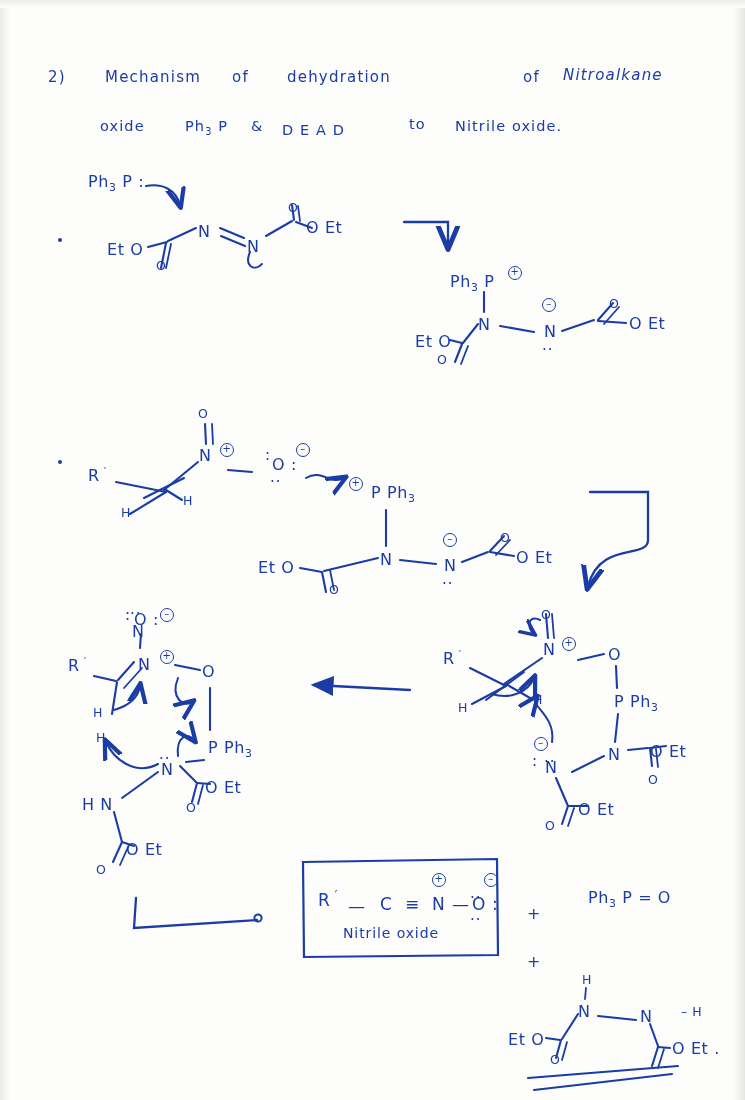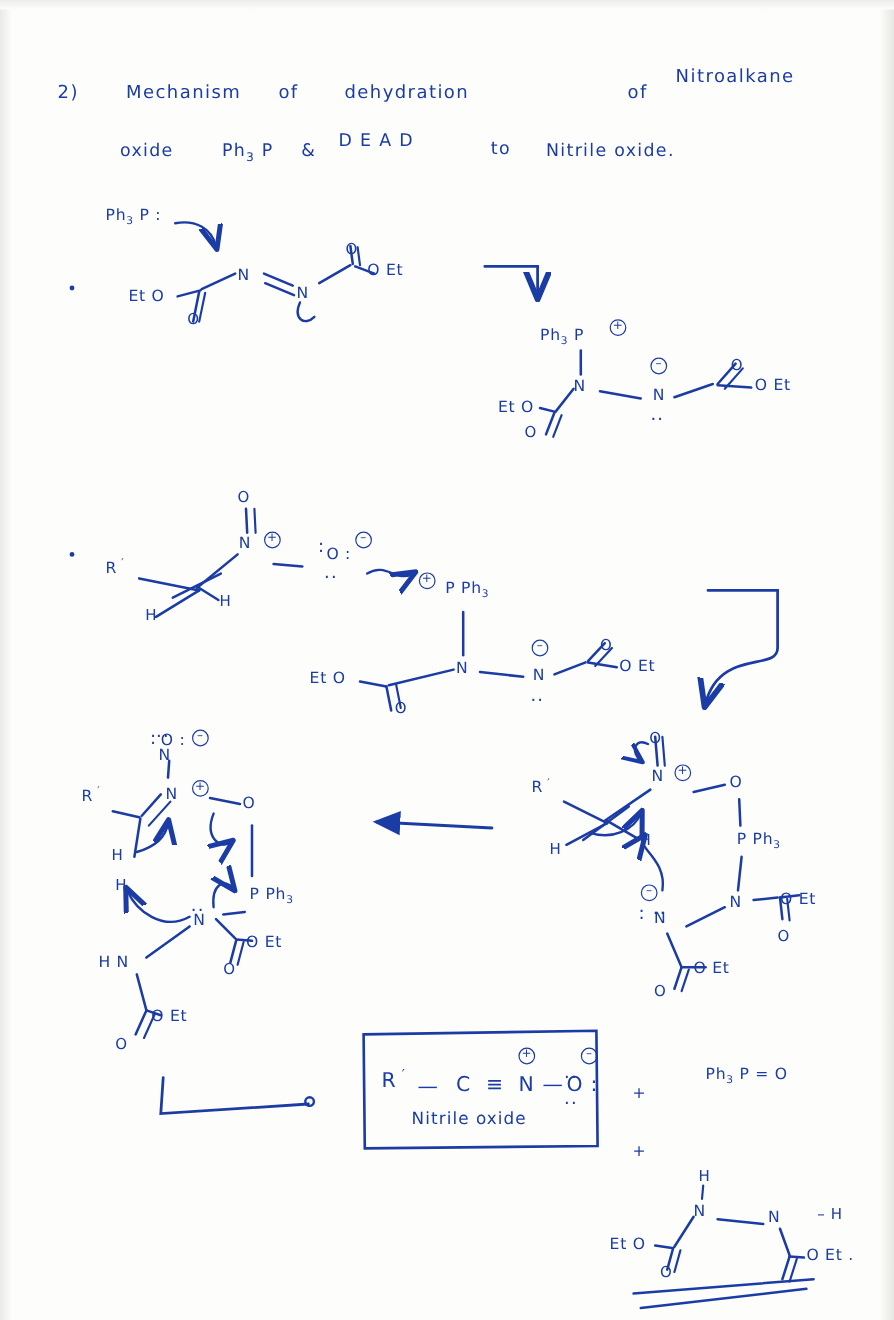--- a/index.html
+++ b/index.html
@@ -46,21 +46,21 @@
   }
   .t-title {
     font-size: 15px;
     letter-spacing: 1.2px;
   }
   .t-sub {
     font-size: 14.5px;
     letter-spacing: 1.1px;
   }
   .t-atom {
-    font-size: 13px;
+    font-size: 16px;
     letter-spacing: 0.6px;
   }
   .t-small {
     font-size: 12.5px;
   }
   .t-tiny {
     font-size: 10px;
   }
   .t-label {
     font-size: 14px;
@@ -136,26 +136,26 @@
 
   <div class="paper-edge-left"></div>
   <div class="paper-edge-right"></div>
   <div class="paper-edge-top"></div>
 
   <div class="hw t-title" style="left:48px; top:68px;">2)</div>
   <div class="hw t-title" style="left:105px; top:68px;text-align:right;">Mechanism</div>
   <div class="hw t-title" style="left:232px; top:68px;">of</div>
   <div class="hw t-title" style="left:287px; top:68px;">dehydration</div>
   <div class="hw t-title" style="left:523px; top:68px;">of</div>
-  <div class="hw t-title" style="left:563px; top:54px;">Nitroalkane</div>
+  <div class="hw t-title" style="left:563px; top:66px;font-style:italic;">Nitroalkane</div>
 
   <div class="hw t-sub" style="left:100px; top:118px;">oxide</div>
   <div class="hw t-sub" style="left:185px; top:118px;">Ph<sub>3</sub> P</div>
   <div class="hw t-sub" style="left:251px; top:118px;">&amp;</div>
-  <div class="hw t-sub" style="left:282px; top:110px;">D E A D</div>
+  <div class="hw t-sub" style="left:282px; top:122px;">D E A D</div>
   <div class="hw t-sub" style="left:409px; top:116px;">to</div>
   <div class="hw t-sub" style="left:455px; top:118px;">Nitrile oxide.</div>
 
   <div class="bullet" style="left:58px; top:238px;"></div>
   <div class="bullet" style="left:58px; top:460px;"></div>
 
   <div class="hw t-atom" style="left:88px; top:172px;">Ph<sub>3</sub> P :</div>
   <div class="hw t-atom" style="left:107px; top:240px;">Et O</div>
   <div class="hw t-atom" style="left:198px; top:222px;">N</div>
   <div class="hw t-atom" style="left:247px; top:237px;">N</div>

